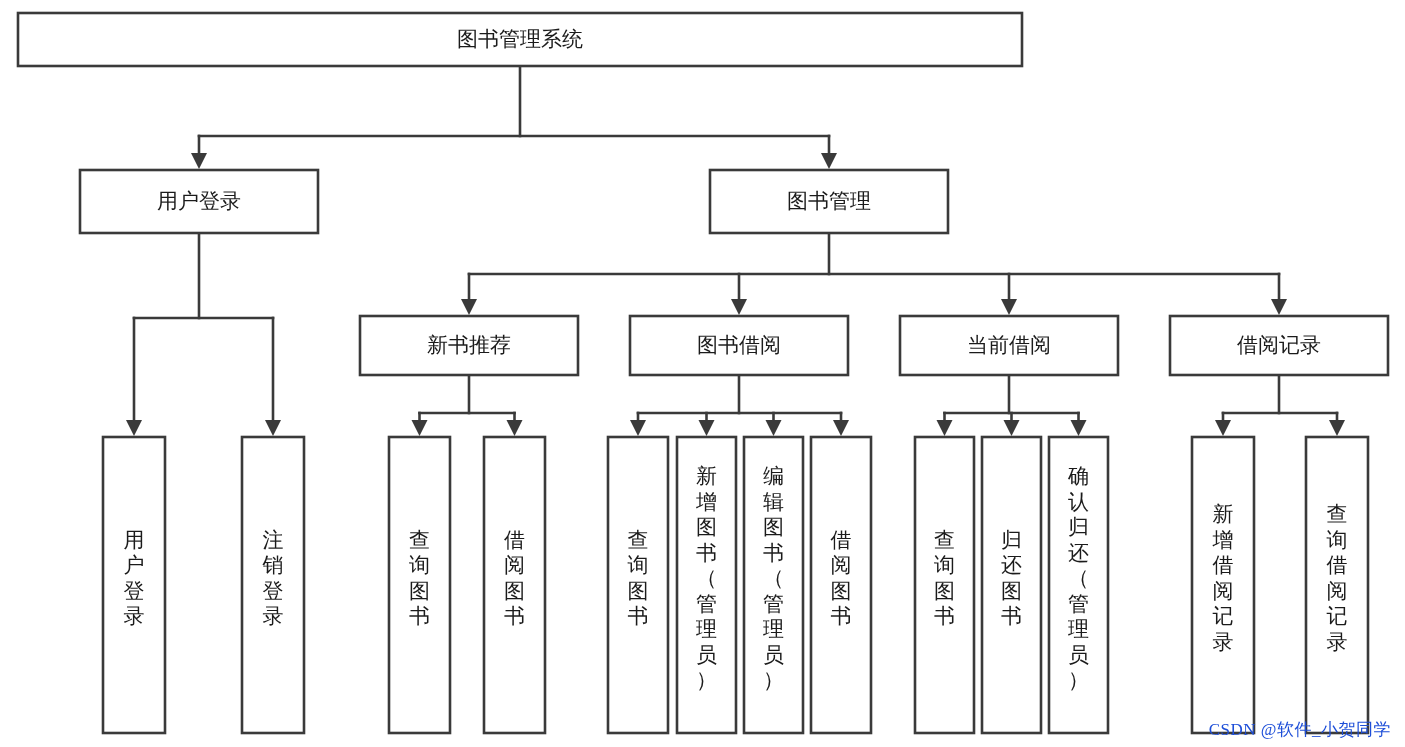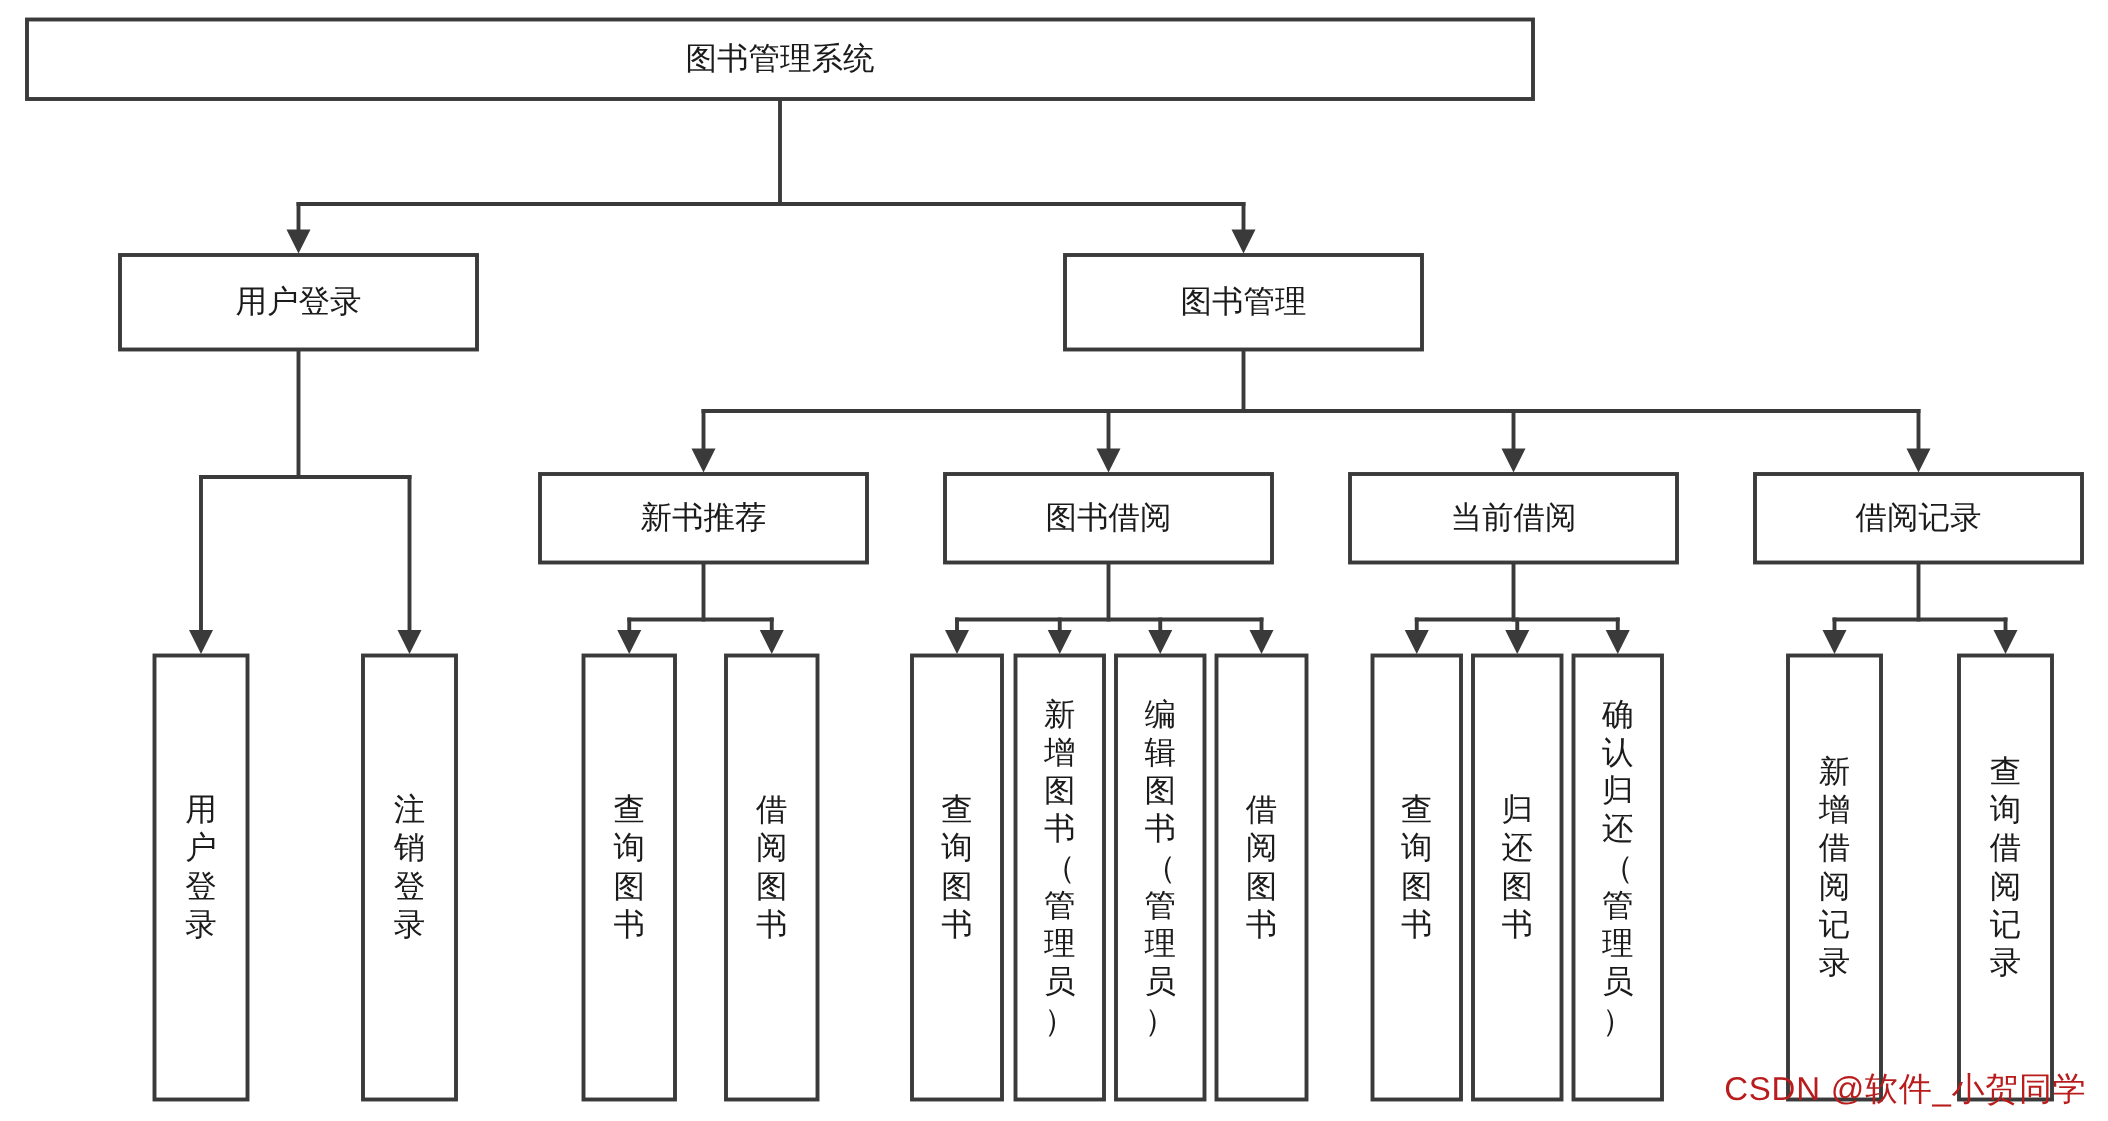--- a/index.html
+++ b/index.html
@@ -50,23 +50,23 @@
   .node-label-vertical {
     fill: #1b1b1b;
     font-family: "Liberation Sans", "DejaVu Sans", sans-serif;
     font-size: 21px;
     text-anchor: middle;
   }
   .watermark {
     position: absolute;
     right: 14px;
     bottom: 6px;
-    font-family: Liberation Sans, sans-serif;
-    font-size: 22px;
-    color: #b91c1c;
+    font-family: Liberation Serif, serif;
+    font-size: 17px;
+    color: #1d4ed8;
     letter-spacing: 0.5px;
     white-space: nowrap;
     user-select: none;
   }
 </style>
 </head>
 <body>
 
 <div id="diagram-root">
   <svg class="canvas" viewBox="0 0 1405 747" xmlns="http://www.w3.org/2000/svg">

